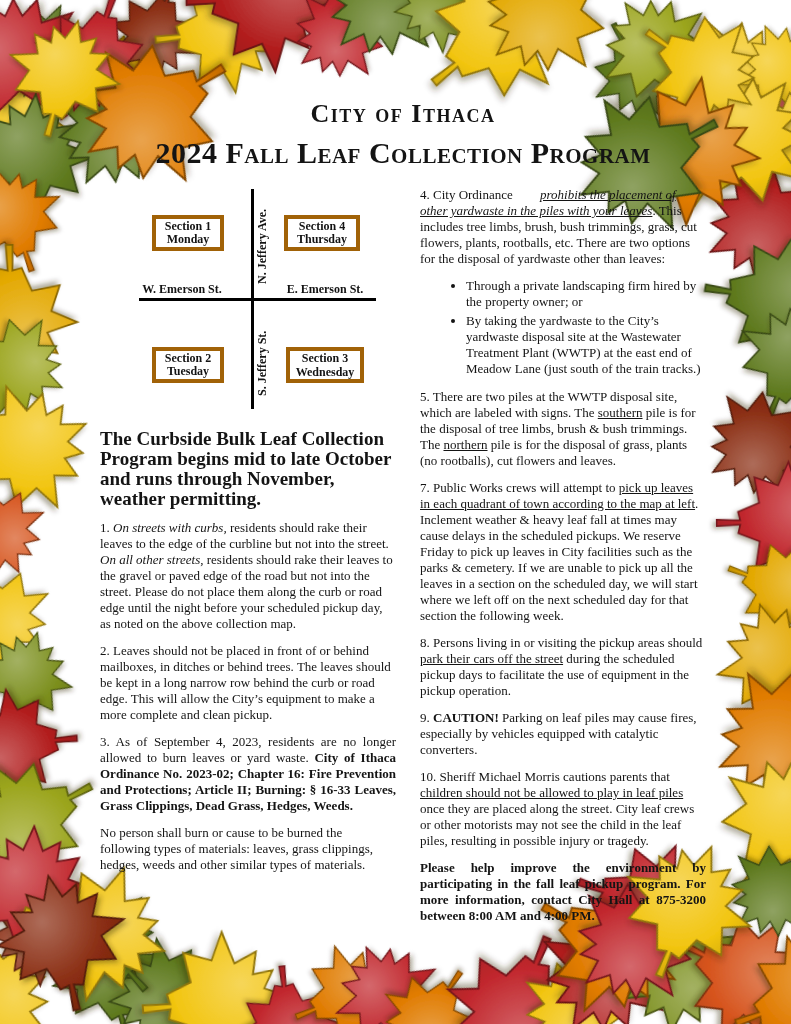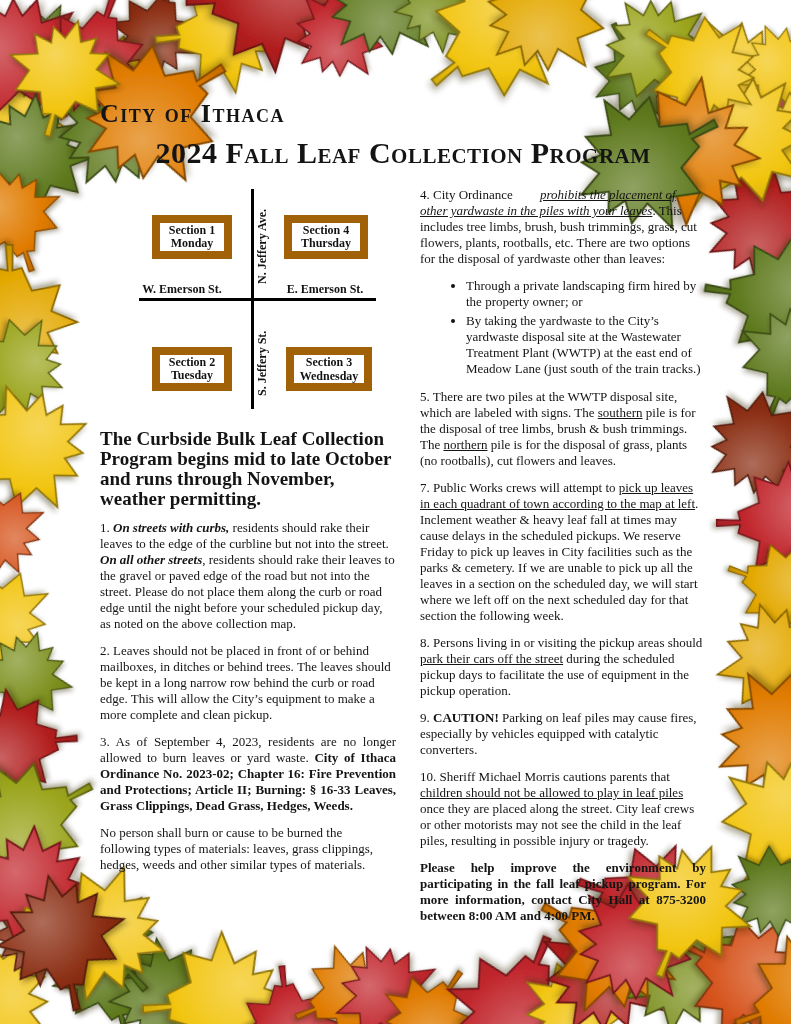--- a/index.html
+++ b/index.html
@@ -5,51 +5,51 @@
   html,body{margin:0;padding:0;}
   body{
     width:791px;height:1024px;position:relative;overflow:hidden;
     background:#ffffff;
     font-family:"Liberation Serif","DejaVu Serif",serif;
     color:#141414;
   }
   #leaf-border{position:absolute;left:0;top:0;z-index:1;pointer-events:none;}
   .page{position:absolute;left:100px;top:100px;width:606px;z-index:2;}
   .title1{
-    font-weight:bold;font-variant:small-caps;
+    text-align:center;font-weight:bold;font-variant:small-caps;
     font-size:26px;letter-spacing:1.5px;line-height:1.1;margin:0;
   }
   .title2{
     text-align:center;font-weight:bold;font-variant:small-caps;
     font-size:30px;letter-spacing:0.5px;line-height:1.15;margin:7px 0 0 0;
   }
   .columns{display:flex;gap:24px;margin-top:17px;}
   .col{font-size:13px;line-height:16px;}
   .col.left{width:296px;}
   .col.right{width:286px;}
   .col p{margin:0 0 11px 0;}
   .intro{font-weight:bold;font-size:19px;line-height:20px;margin:0 0 10px 0;}
   .heading{
     font-weight:bold;font-size:14.5px;text-align:center;
     text-decoration:underline;margin:0 0 12px 0;
   }
   .justify{text-align:justify;}
   .b{font-weight:bold;}
   .u{text-decoration:underline;}
-  .bi{font-weight:bold;font-style:italic;text-align:right;}
+  .bi{font-weight:normal;font-style:italic;text-align:right;}
   .biu{font-weight:normal;font-style:italic;text-decoration:underline;margin-left:24px;}
   ul.options{margin:0 0 12px 0;padding-left:46px;list-style:disc outside;}
   ul.options li{margin:0 0 3px 0;}
   .closing{font-weight:bold;text-align:justify;margin-bottom:0;}
   
   .map{position:relative;width:240px;height:222px;margin:2px 0 18px 37px;font-weight:bold;}
   .map .vline{position:absolute;left:114px;top:0;width:3px;height:220px;background:#000;}
   .map .hline{position:absolute;left:2px;top:109px;width:237px;height:3px;background:#000;}
   .map .qbox{
-    position:absolute;border:8px solid #a16207;background:#fff;
+    position:absolute;border:4px solid #a16207;background:#fff;
     display:flex;flex-direction:column;align-items:center;justify-content:center;
     font-size:12px;line-height:13.5px;text-align:center;
   }
   .map .q1{left:15px;top:26px;width:64px;height:28px;}
   .map .q4{left:147px;top:26px;width:68px;height:28px;}
   .map .q2{left:15px;top:158px;width:64px;height:28px;}
   .map .q3{left:149px;top:158px;width:70px;height:28px;justify-content:flex-end;}
   .map .street{position:absolute;font-size:12px;}
   .map .w{left:0;top:92px;width:90px;text-align:center;}
   .map .e{left:142px;top:92px;width:92px;text-align:center;}

